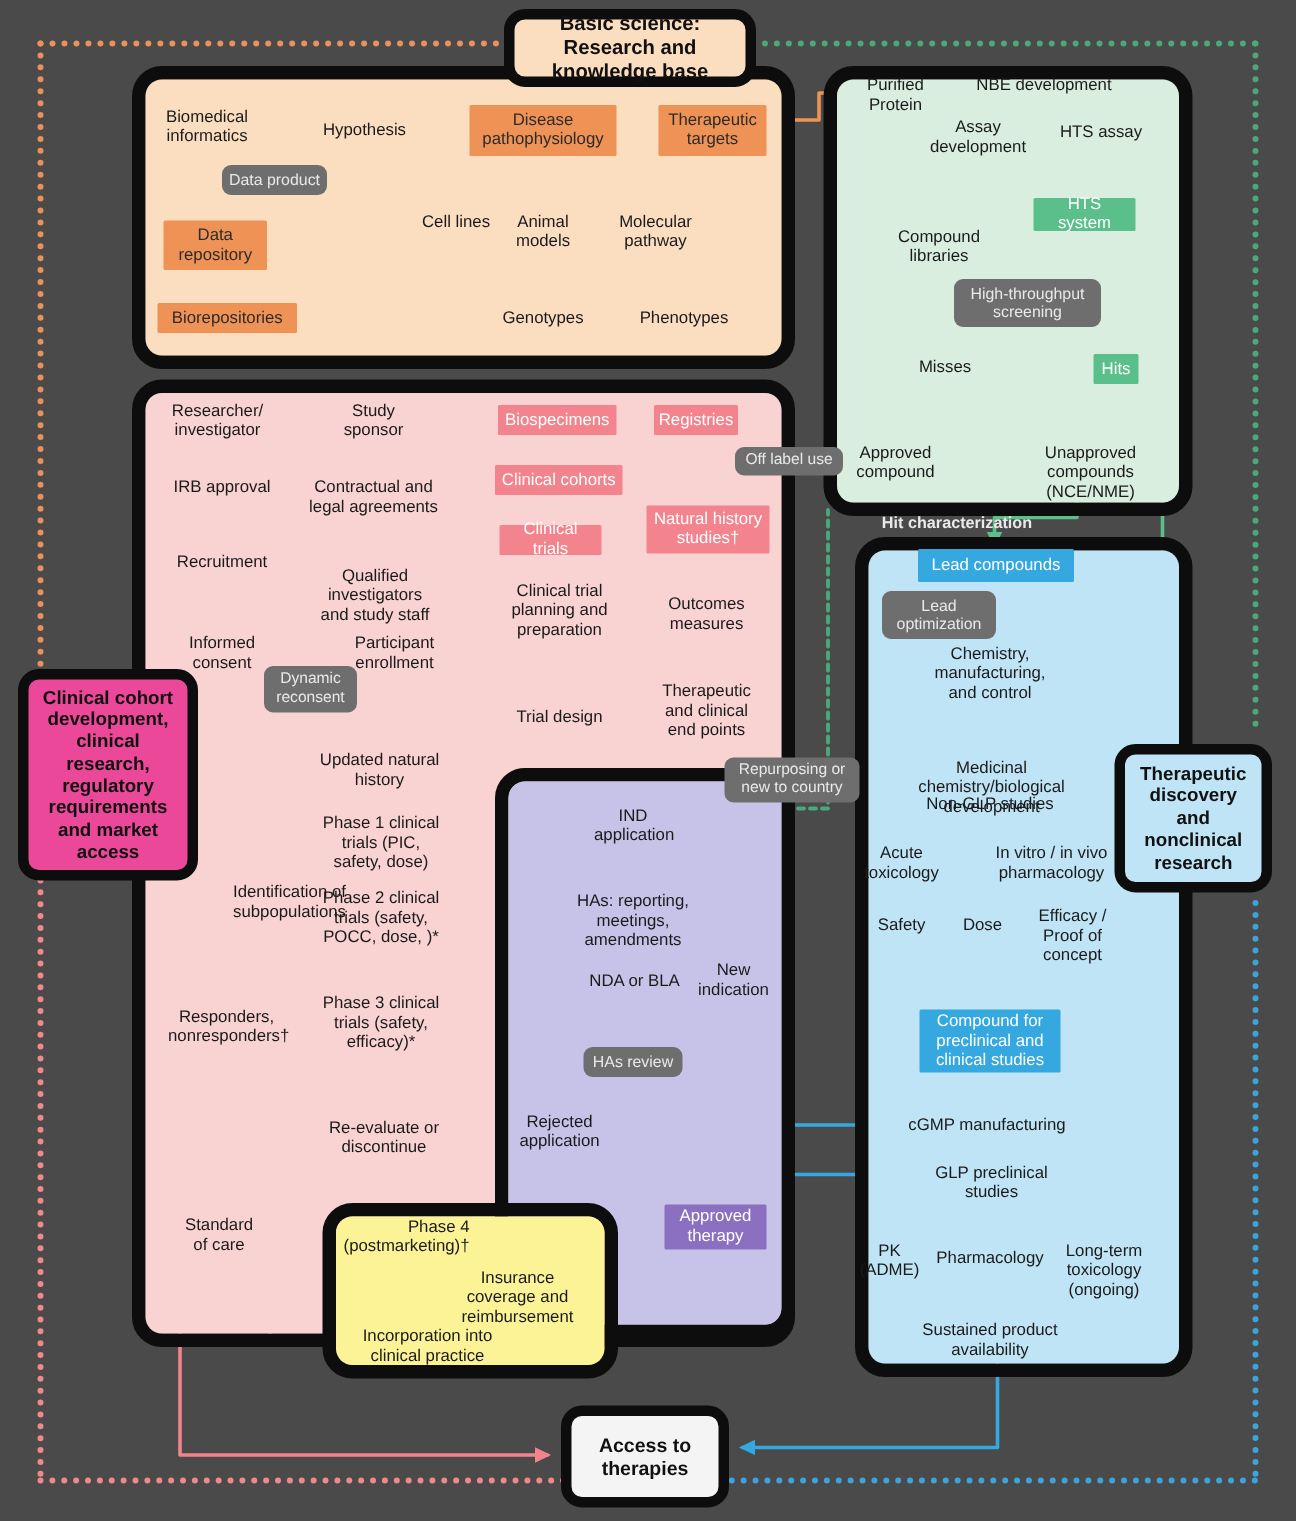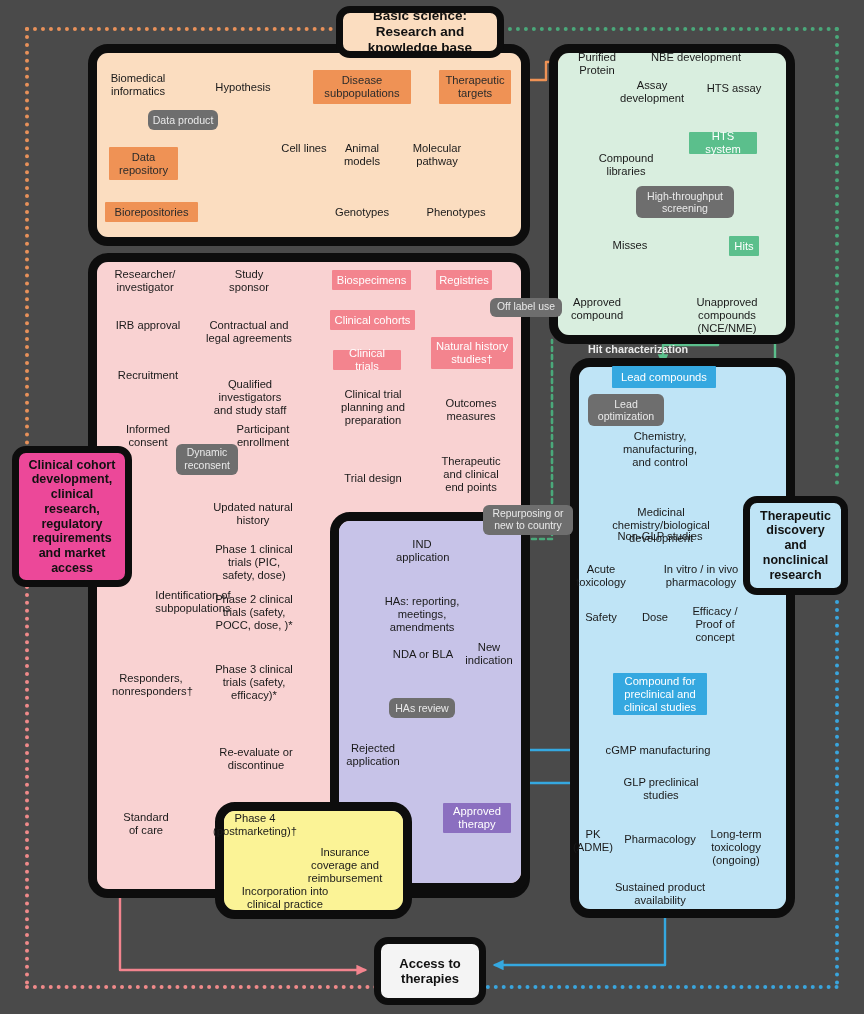--- a/index.html
+++ b/index.html
@@ -309,21 +309,21 @@
   <div class="frame-seg f-left-orange"></div>
   <div class="frame-seg f-left-pink"></div>
   <div class="frame-seg f-right-green"></div>
   <div class="frame-seg f-right-blue"></div>
   <div class="frame-seg f-bot-pink"></div>
   <div class="frame-seg f-bot-blue"></div>
 
   <div class="node wrap" style="left:96px;top:72px;width:84px;"><span>Biomedical informatics</span></div>
   <div class="node" style="left:210px;top:81px;width:66px;"><span>Hypothesis</span></div>
   <div class="boxnode bx-orange" style="left:313px;top:70px;width:98px;height:34px;">
-      <span>Disease subpopulations</span>
+      <span>Disease pathophysiology</span>
     </div>
   <div class="boxnode bx-orange" style="left:439px;top:70px;width:72px;height:34px;">
       <span>Therapeutic targets</span>
     </div>
   <div class="boxnode bx-gray" style="left:148px;top:110px;width:70px;height:20px;font-size:10.6px;">
       <span>Data product</span>
     </div>
   <div class="boxnode bx-orange" style="left:109px;top:147px;width:69px;height:33px;">
       <span>Data repository</span>
     </div>
@@ -429,21 +429,21 @@
   <div class="boxnode bx-blue" style="left:613px;top:673px;width:94px;height:42px;">
       <span>Compound for preclinical and clinical studies</span>
     </div>
   <div class="node" style="left:597px;top:744px;width:122px;"><span>cGMP manufacturing</span></div>
   <div class="node wrap" style="left:615px;top:776px;width:92px;"><span>GLP preclinical studies</span></div>
   <div class="node wrap" style="left:566px;top:828px;width:54px;"><span>PK (ADME)</span></div>
   <div class="node" style="left:622px;top:833px;width:76px;"><span>Pharmacology</span></div>
   <div class="node wrap" style="left:706px;top:828px;width:60px;"><span>Long-term toxicology (ongoing)</span></div>
   <div class="node wrap" style="left:598px;top:881px;width:124px;"><span>Sustained product availability</span></div>
 
-  <div class="node wrap" style="left:211px;top:812px;width:88px;"><span>Phase 4 (postmarketing)†</span></div>
+  <div class="node wrap" style="left:225px;top:812px;width:88px;text-align:right;"><span>Phase 4 (postmarketing)†</span></div>
   <div class="node wrap" style="left:303px;top:846px;width:84px;"><span>Insurance coverage and reimbursement</span></div>
   <div class="node wrap" style="left:224px;top:885px;width:122px;"><span>Incorporation into clinical practice</span></div>
 
   <div class="callout c-title">
       <span>Basic science: Research and knowledge base</span>
     </div>
   <div class="callout c-left">
       <span>Clinical cohort development, clinical research, regulatory requirements and market access</span>
     </div>
   <div class="callout c-right">

